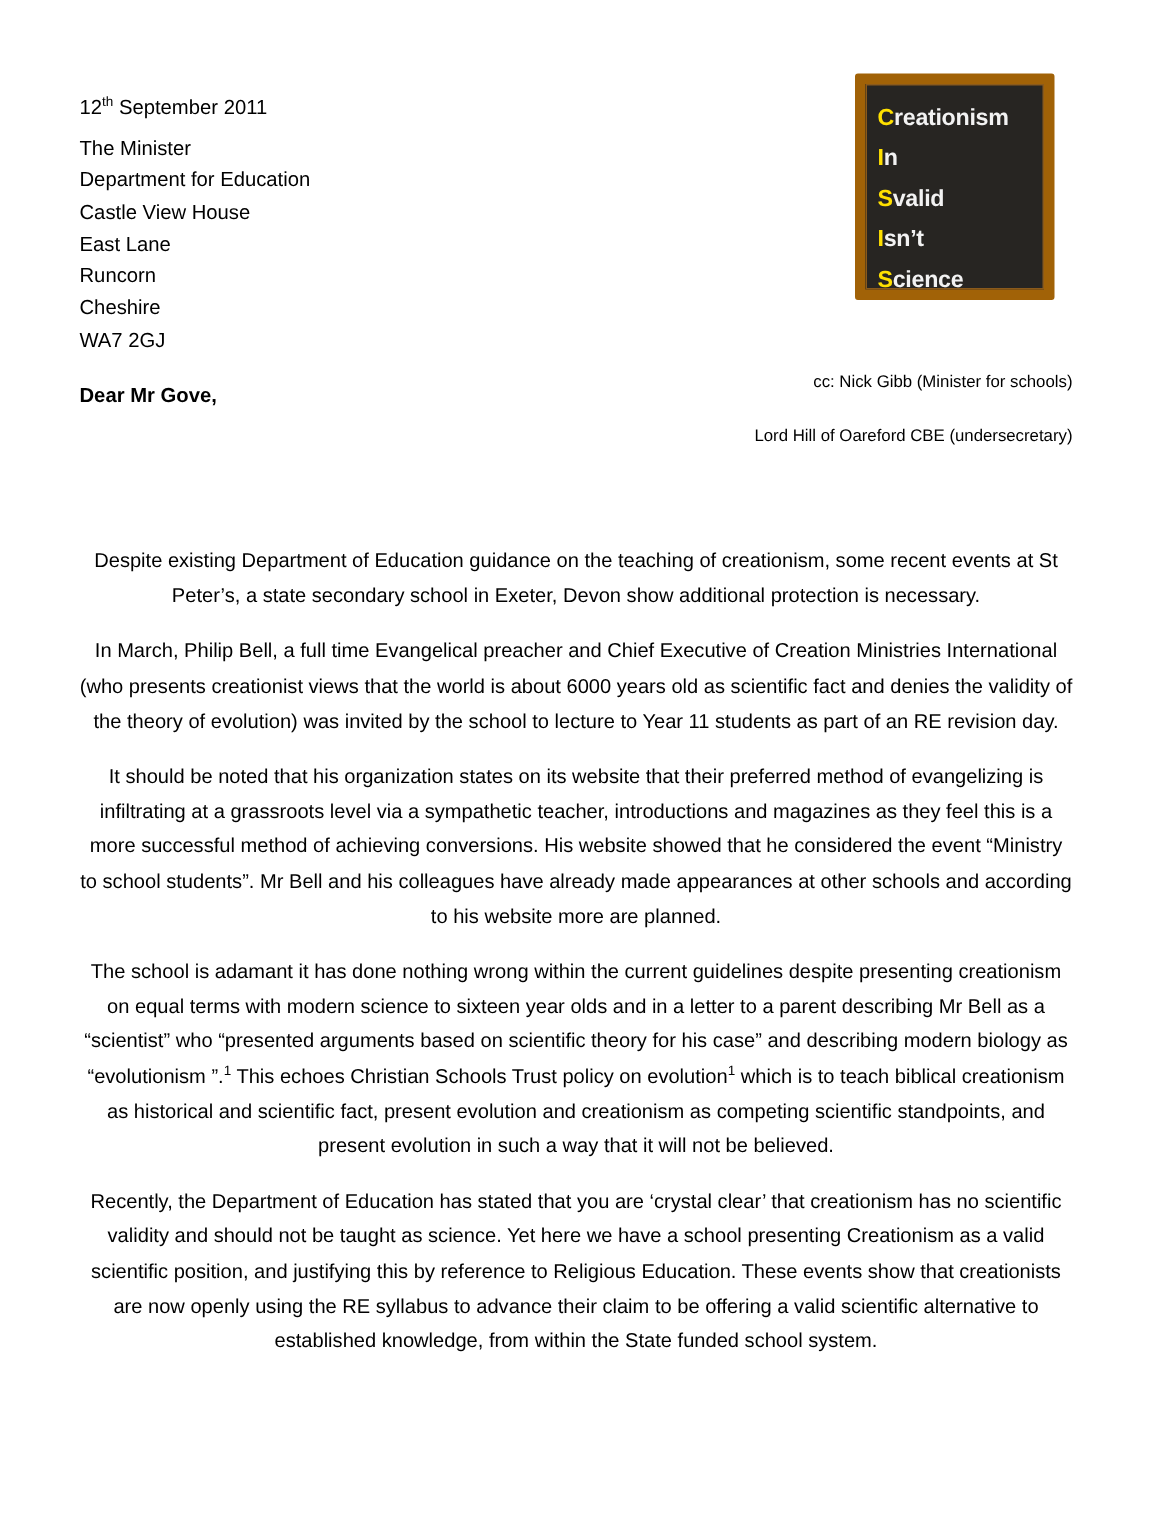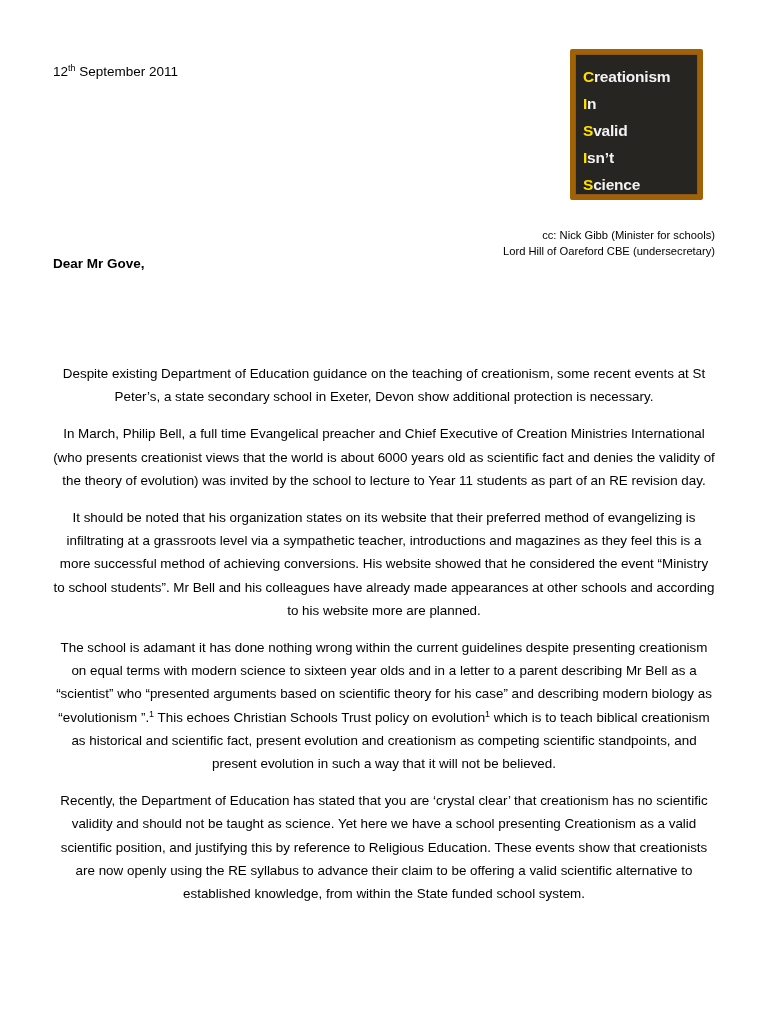--- a/index.html
+++ b/index.html
@@ -24,21 +24,21 @@
 
   
   .logo-box {
     position: absolute;
     left: 570px;
     top: 49px;
     width: 133px;
     height: 151px;
     box-sizing: border-box;
     background: #272522;
-    border: 5px solid #a16207;
+    border: 7px solid #a16207;
     border-radius: 2px;
     box-shadow: inset 0 0 0 1px #8a5a1c;
     padding: 9px 0 0 8px;
   }
   .logo-line {
     font-size: 15.5px;
     font-weight: bold;
     line-height: 27px;
     color: #f2f2f2;
     white-space: nowrap;
@@ -77,20 +77,21 @@
   .cc-block {
     position: absolute;
     right: 53px;
     top: 228px;
     text-align: right;
     font-size: 11.2px;
     line-height: 15.5px;
   }
   .cc-line {
     white-space: nowrap;
+    margin-top: 20px;
   }
 
   
   .salutation {
     position: absolute;
     left: 53px;
     top: 254px;
     font-size: 13.5px;
     line-height: 20px;
     white-space: nowrap;
@@ -147,20 +148,29 @@
     <div class="logo-line">
       <span class="logo-cap">I</span><span>sn’t</span>
     </div>
     <div class="logo-line">
       <span class="logo-cap">S</span><span>cience</span>
     </div>
   </div>
 
   <div class="date-line"><span>12</span><sup>th</sup><span> September 2011</span></div>
 
+  <div class="address">
+    <div class="address-line">The Minister</div>
+    <div class="address-line">Department for Education</div>
+    <div class="address-line">Castle View House</div>
+    <div class="address-line">East Lane</div>
+    <div class="address-line">Runcorn</div>
+    <div class="address-line">Cheshire</div>
+    <div class="address-line">WA7 2GJ</div>
+  </div>
 
   <div class="cc-block">
     <div class="cc-line">cc: Nick Gibb (Minister for schools)</div>
     <div class="cc-line">Lord Hill of Oareford CBE (undersecretary)</div>
   </div>
 
   <div class="salutation">Dear Mr Gove,</div>
 
 
   <div class="body-copy">

